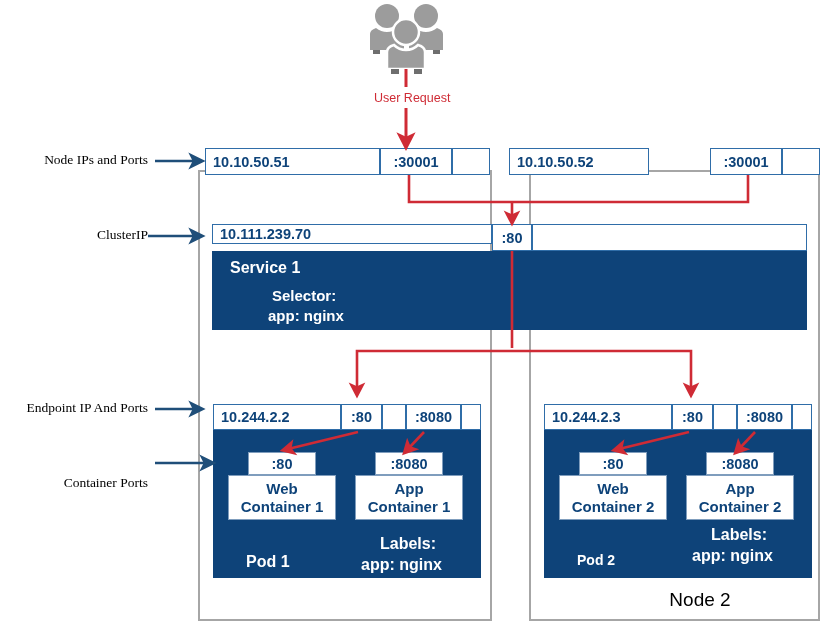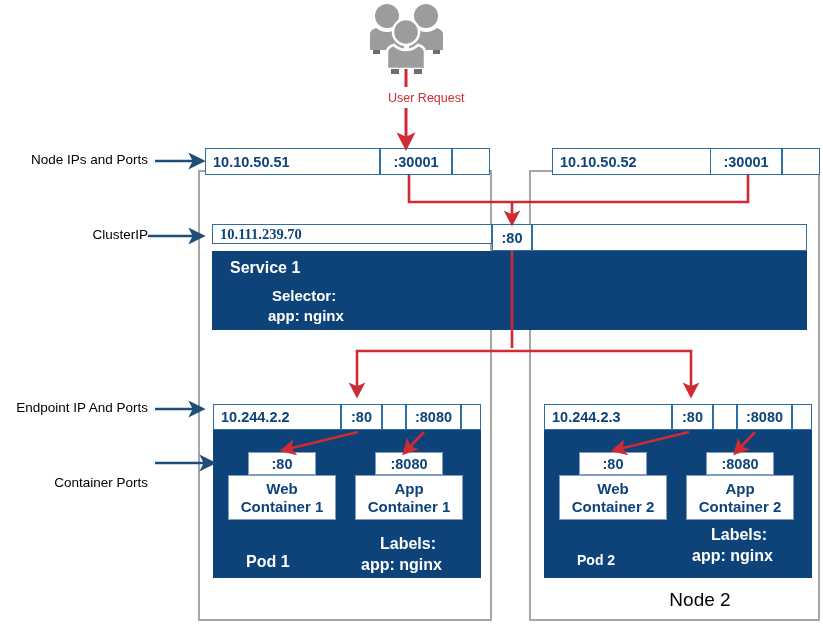--- a/index.html
+++ b/index.html
@@ -15,21 +15,21 @@
     overflow: hidden;
     background: #ffffff;
   }
   
   .side-label {
     position: absolute;
     font-size: 13.5px;
     color: #000000;
     white-space: nowrap;
     text-align: right;
-    font-family: Liberation Sans, sans-serif;
+    font-family: Liberation Serif, serif;
   }
   
   .node-box {
     position: absolute;
     background: #ffffff;
     border: 2px solid #a6a6a6;
   }
   .node-caption {
     position: absolute;
     font-size: 19px;
@@ -96,21 +96,20 @@
     left: 0; top: 0;
     width: 823px; height: 624px;
     pointer-events: none;
   }
   .user-req-label {
     position: absolute;
     color: #cf2b35;
     font-size: 12.5px;
     white-space: nowrap;
     font-family: "Liberation Sans", sans-serif;
-    margin-left: 14px;
   }
 </style>
 </head>
 <body>
 
 <div id="stage">
 
   <div class="node-box" style="left:198px; top:170px; width:294px; height:451px;"></div>
   <div class="node-box" style="left:529px; top:170px; width:291px; height:451px;"></div>
 
@@ -120,25 +119,25 @@
   <div class="side-label" style="left:8px; top:227px; width:140px;">ClusterIP</div>
   <div class="side-label" style="left:2px; top:400px; width:146px;">Endpoint IP And Ports</div>
   <div class="side-label" style="left:8px; top:475px; width:140px;">Container Ports</div>
 
   <div class="user-req-label" style="left:374px; top:91px;">User Request</div>
 
   <div class="cell ip" style="left:205px; top:148px; width:175px; height:27px;">10.10.50.51</div>
   <div class="cell port" style="left:380px; top:148px; width:72px; height:27px;">:30001</div>
   <div class="cell blank" style="left:452px; top:148px; width:38px; height:27px;"></div>
 
-  <div class="cell ip" style="left:552px; top:148px; width:201px; height:27px;">10.10.50.52</div>
+  <div class="cell ip" style="left:509px; top:148px; width:140px; height:27px;">10.10.50.52</div>
   <div class="cell port" style="left:710px; top:148px; width:72px; height:27px;">:30001</div>
   <div class="cell blank" style="left:782px; top:148px; width:38px; height:27px;"></div>
 
-  <div class="cell ip" style="left:212px; top:224px; width:280px; height:20px;font-family:Liberation Serif, serif;">10.111.239.70</div>
+  <div class="cell ip" style="left:212px; top:224px; width:280px; height:20px;">10.111.239.70</div>
   <div class="cell port" style="left:492px; top:224px; width:40px; height:27px;">:80</div>
   <div class="cell blank" style="left:532px; top:224px; width:275px; height:27px;"></div>
 
   <div class="blue-body" style="left:212px; top:251px; width:595px; height:79px;"></div>
   <div class="blue-text" style="left:230px; top:257px; font-size:16px;">Service 1</div>
   <div class="blue-text" style="left:272px; top:286px;">Selector:</div>
   <div class="blue-text" style="left:268px; top:306px;">app: nginx</div>
 
   <div class="cell ip" style="left:213px; top:404px; width:128px; height:26px;">10.244.2.2</div>
   <div class="cell port" style="left:341px; top:404px; width:41px; height:26px;">:80</div>

